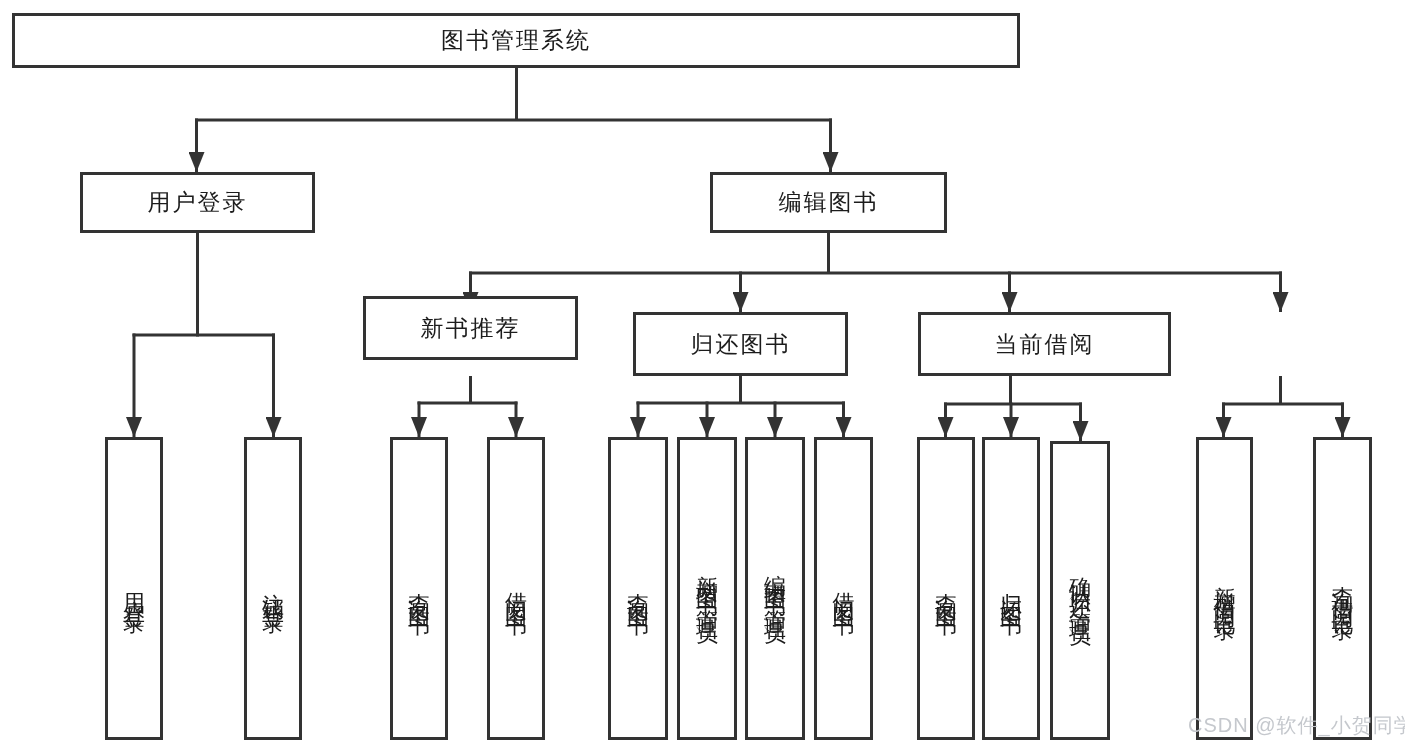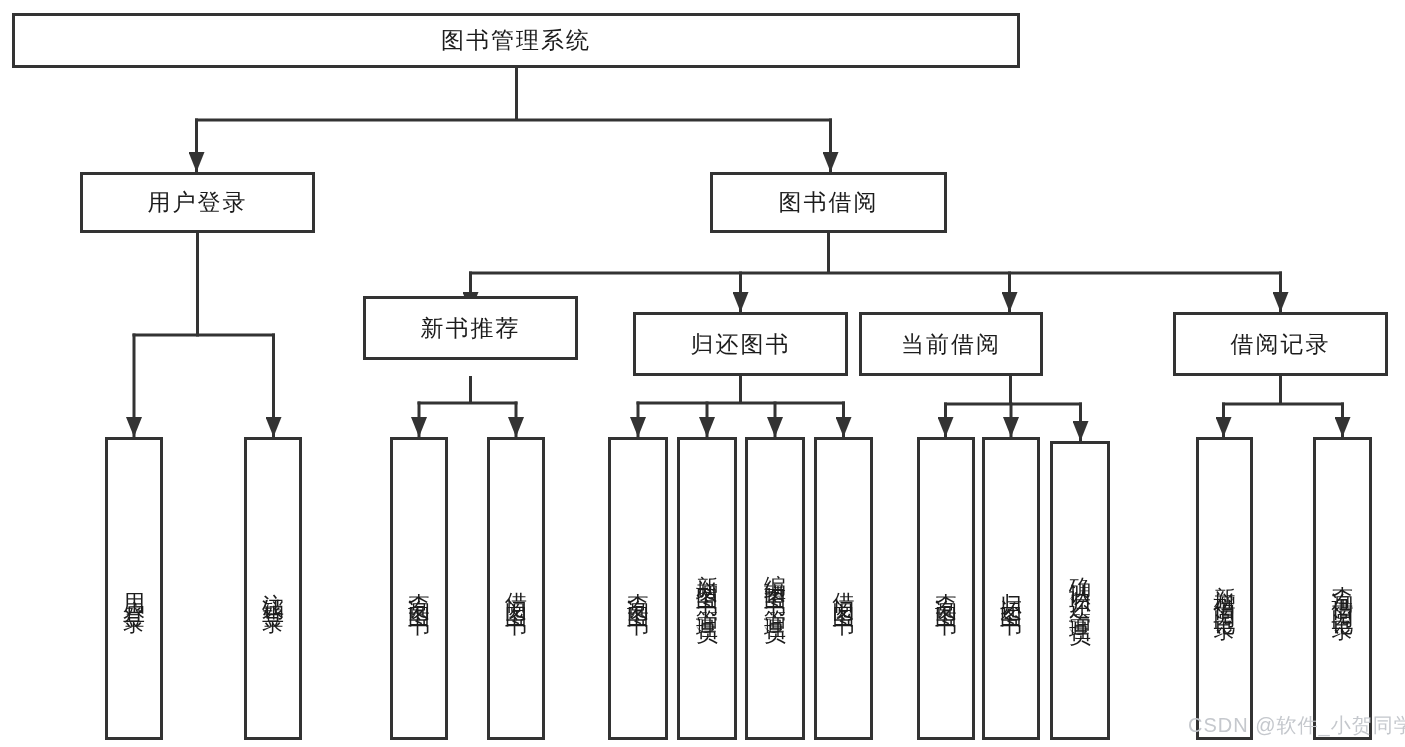--- a/index.html
+++ b/index.html
@@ -74,26 +74,25 @@
       <path class="ln" d="M1280.5 376 V405"></path>
       <path class="ln" d="M1222 404 H1344"></path>
       <path class="ln" d="M1223.5 402.5 V437" marker-end="url(#arrow)"></path>
       <path class="ln" d="M1342.5 402.5 V437" marker-end="url(#arrow)"></path>
     </g>
   </svg>
 
   <div class="box" style="left:12px;top:13px;width:1008px;height:55px">图书管理系统</div>
 
   <div class="box" style="left:80px;top:172px;width:235px;height:61px">用户登录</div>
-  <div class="box" style="left:710px;top:172px;width:237px;height:61px">图书借阅</div>
+  <div class="box" style="left:710px;top:172px;width:237px;height:61px">编辑图书</div>
 
   <div class="box" style="left:363px;top:296px;width:215px;height:64px">新书推荐</div>
   <div class="box" style="left:633px;top:312px;width:215px;height:64px">归还图书</div>
-  <div class="box" style="left:859px;top:312px;width:184px;height:64px">当前借阅</div>
-  <div class="box" style="left:1173px;top:312px;width:215px;height:64px">借阅记录</div>
+  <div class="box" style="left:918px;top:312px;width:253px;height:64px">当前借阅</div>
 
   <div class="box vbox" style="left:105px;top:437px;width:58px;height:303px">用户登录</div>
   <div class="box vbox" style="left:244px;top:437px;width:58px;height:303px">注销登录</div>
 
   <div class="box vbox" style="left:390px;top:437px;width:58px;height:303px">查询图书</div>
   <div class="box vbox" style="left:487px;top:437px;width:58px;height:303px">借阅图书</div>
 
   <div class="box vbox" style="left:608px;top:437px;width:60px;height:303px">查询图书</div>
   <div class="box vbox" style="left:677px;top:437px;width:60px;height:303px">新增图书（管理员）</div>
   <div class="box vbox" style="left:745px;top:437px;width:60px;height:303px">编辑图书（管理员）</div>

